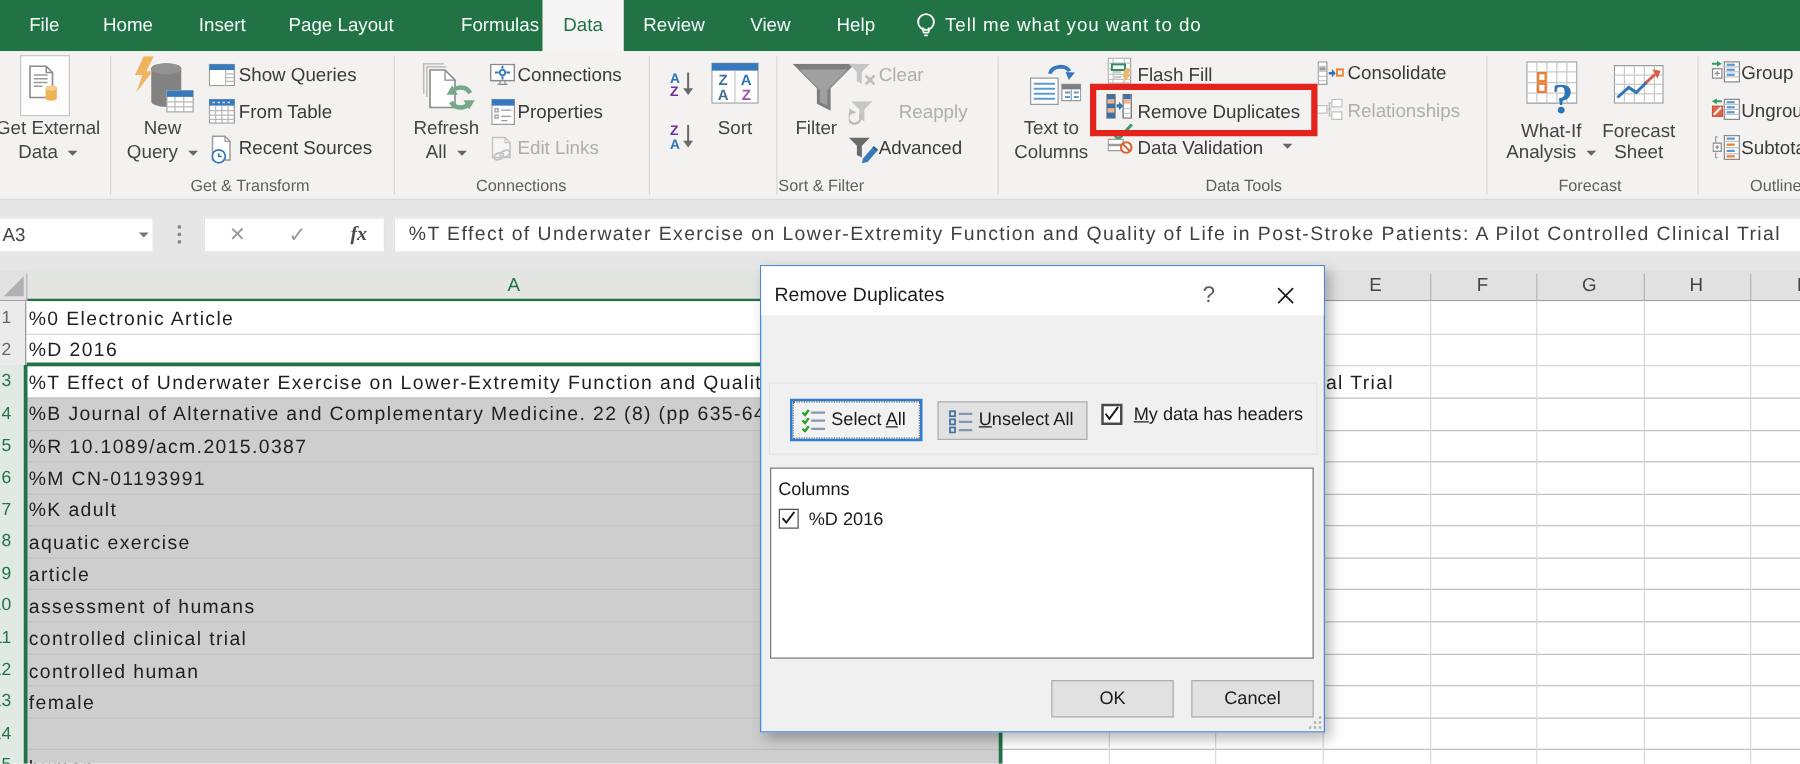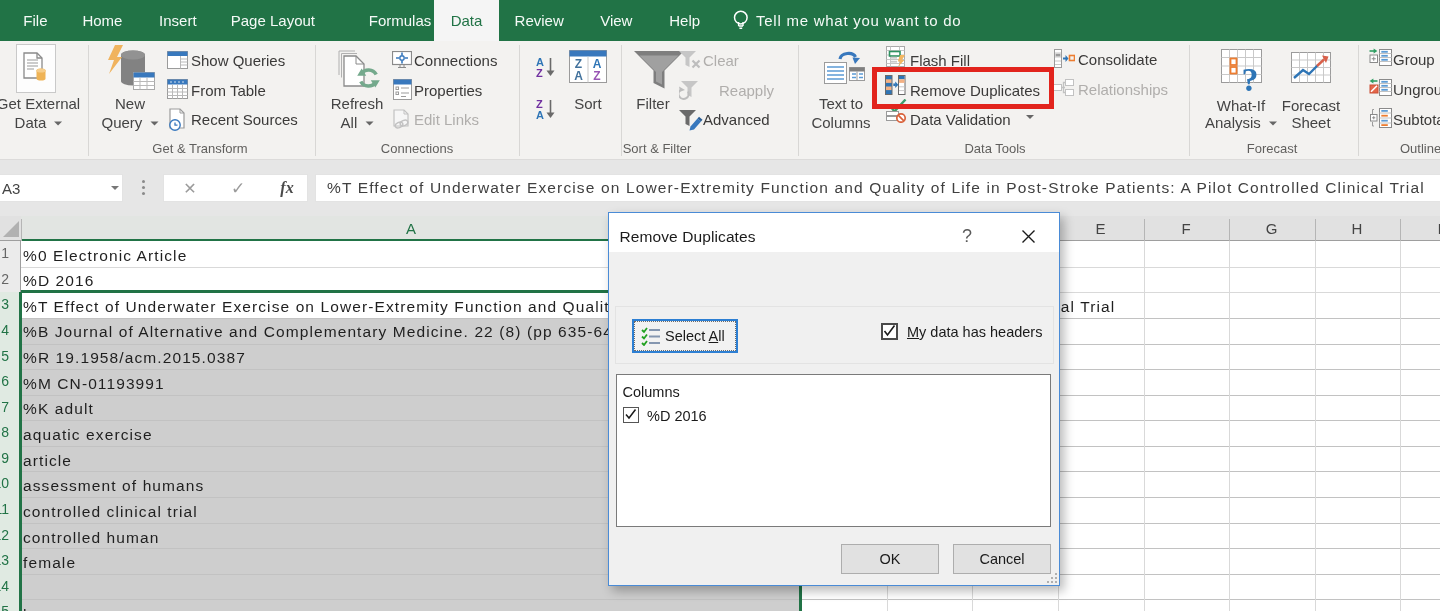--- a/index.html
+++ b/index.html
@@ -398,21 +398,21 @@
   <div class="abs gcolline" style="left:1314.5px;"></div>
   <div class="abs gcolline" style="left:1400px;"></div>
 
   <div class="abs" style="left:21px; top:49px; width:780px; height:2.5px; background:#217346;"></div>
   <div class="abs" style="left:799px; top:49px; width:2.5px; height:321px; background:#217346;"></div>
 
   <div class="abs cellt vctr" style="left:23px; top:15px;">%0 Electronic Article</div>
   <div class="abs cellt vctr" style="left:23px; top:40px;">%D 2016</div>
   <div class="abs cellt vctr" id="row3" style="left:23px; top:65.5px;">%T Effect of Underwater Exercise on Lower-Extremity Function and Quality of Life in Post-Stroke Patients: A Pilot Controlled Clinical Trial</div>
   <div class="abs cellt vctr" id="row4" style="left:23px; top:91px;">%B Journal of Alternative and Complementary Medicine. 22 (8) (pp 635-641), 2016. Date of Publication: 01 Aug 2016.</div>
-  <div class="abs cellt vctr" style="left:23px; top:117px;">%R 19.1958/acm.2015.0387</div>
+  <div class="abs cellt vctr" style="left:23px; top:117px;">%R 10.1089/acm.2015.0387</div>
   <div class="abs cellt vctr" style="left:23px; top:142.5px;">%M CN-01193991</div>
   <div class="abs cellt vctr" style="left:23px; top:168px;">%K adult</div>
   <div class="abs cellt vctr" style="left:23px; top:194px;">aquatic exercise</div>
   <div class="abs cellt vctr" style="left:23px; top:219.5px;">article</div>
   <div class="abs cellt vctr" style="left:23px; top:245px;">assessment of humans</div>
   <div class="abs cellt vctr" style="left:23px; top:271px;text-align:right;">controlled clinical trial</div>
   <div class="abs cellt vctr" style="left:23px; top:296.5px;">controlled human</div>
   <div class="abs cellt vctr" style="left:23px; top:322px;">female</div>
   <div class="abs cellt vctr" style="left:23px; top:373.5px;">human</div>
 
@@ -457,20 +457,33 @@
       </g>
       <g stroke="#21a121" stroke-width="1.8" fill="none">
         <path d="M1 3 L3 5 L6 1"></path>
         <path d="M1 9.5 L3 11.5 L6 7.5"></path>
         <path d="M1 16 L3 18 L6 14"></path>
       </g>
     </svg>
     <span class="abs dtext" style="left:31px; top:7px;">Select <u>A</u>ll</span>
   </div>
 
+  <div class="abs btn" style="left:141px; top:108px; width:120px; height:31px;">
+    <svg class="abs" style="left:8px; top:6px;" width="19" height="19" viewBox="0 0 19 19">
+      <g stroke="#8496b0" stroke-width="1.8">
+        <path d="M8 3 H19 M8 9.5 H19 M8 16 H19"></path>
+      </g>
+      <g fill="none" stroke="#41719c" stroke-width="1.4">
+        <rect x="1" y="1" width="4" height="4"></rect>
+        <rect x="1" y="7.5" width="4" height="4"></rect>
+        <rect x="1" y="14" width="4" height="4"></rect>
+      </g>
+    </svg>
+    <span class="abs dtext" style="left:32px; top:6px;"><u>U</u>nselect All</span>
+  </div>
 
   <div class="abs" style="left:272px; top:110px; width:17px; height:17px; background:#fff; border:2px solid #4a4a4a;">
     <svg class="abs" style="left:0px; top:0px;" width="13" height="13" viewBox="0 0 13 13">
       <path d="M1.5 6 L4.5 10 L11.5 0.5" fill="none" stroke="#1a1a1a" stroke-width="1.6"></path>
     </svg>
   </div>
   <span class="abs dtext" style="left:298px; top:111px;"><u>M</u>y data has headers</span>
 
   <div class="abs" style="left:7px; top:161px; width:435px; height:153px; background:#fff; border:1px solid #7a7a7a;"></div>
   <span class="abs dtext" style="left:13.5px; top:171px;">Columns</span>

